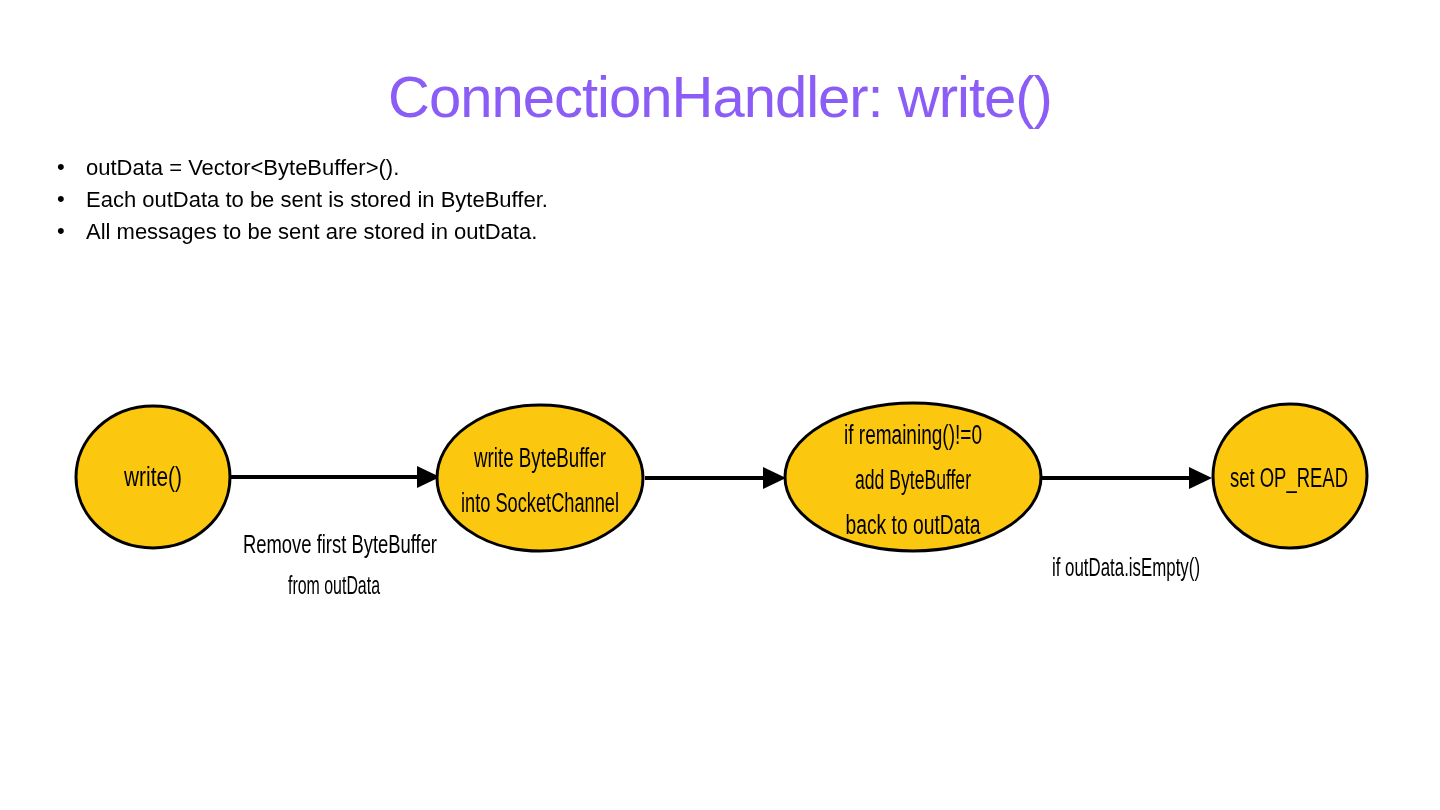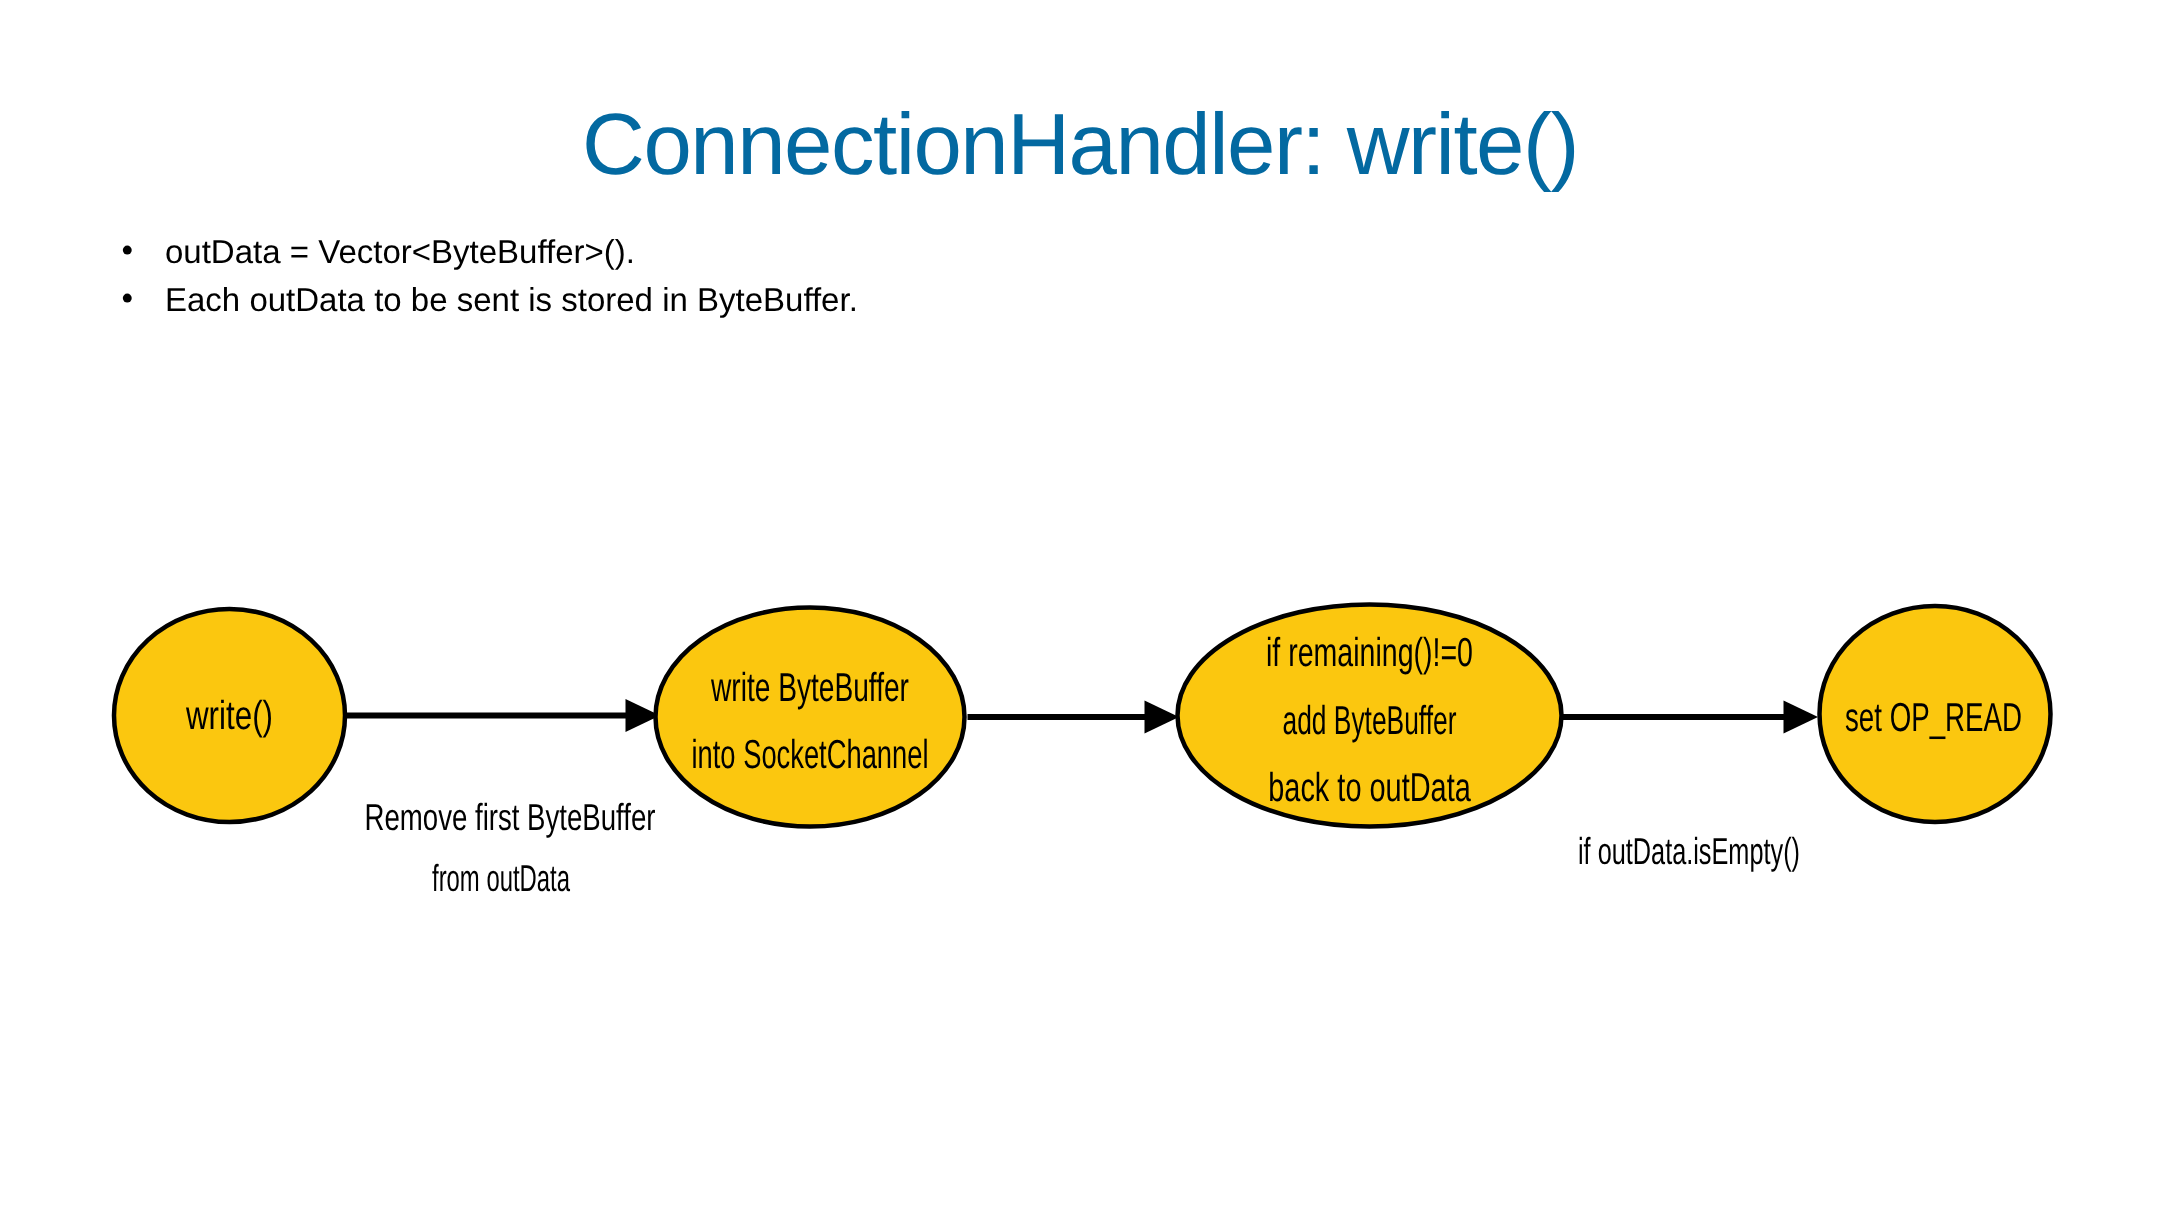--- a/index.html
+++ b/index.html
@@ -18,27 +18,27 @@
   .slide-title {
     position: absolute;
     top: 68px;
     left: 0;
     width: 1440px;
     text-align: center;
     font-size: 58px;
     font-weight: 400;
     letter-spacing: -1px;
     line-height: 1;
-    color: #0369a1;
+    color: #8b5cf6;
     white-space: nowrap;
   }
   .bullet-list {
     position: absolute;
     top: 152px;
-    left: 81px;
+    left: 57px;
     margin: 0;
     padding: 0;
     list-style: none;
     font-size: 22px;
     line-height: 32px;
     color: #000000;
   }
   .bullet-list li {
     position: relative;
     padding-left: 29px;
@@ -77,20 +77,21 @@
   }
 </style>
 </head>
 <body>
 
 <div class="slide-title">ConnectionHandler: write()</div>
 
 <ul class="bullet-list">
   <li>outData = Vector&lt;ByteBuffer&gt;().</li>
   <li>Each outData to be sent is stored in ByteBuffer.</li>
+  <li>All messages to be sent are stored in outData.</li>
 </ul>
 
 <svg class="flow-diagram" viewBox="0 0 1440 810" xmlns="http://www.w3.org/2000/svg">
 
   <g stroke="#000000">
     <line class="arrow-line" x1="231" y1="477" x2="419" y2="477"></line>
     <polygon points="440,477 417,466 417,488" stroke="none" fill="#000000"></polygon>
   </g>
 
   <g stroke="#000000">

